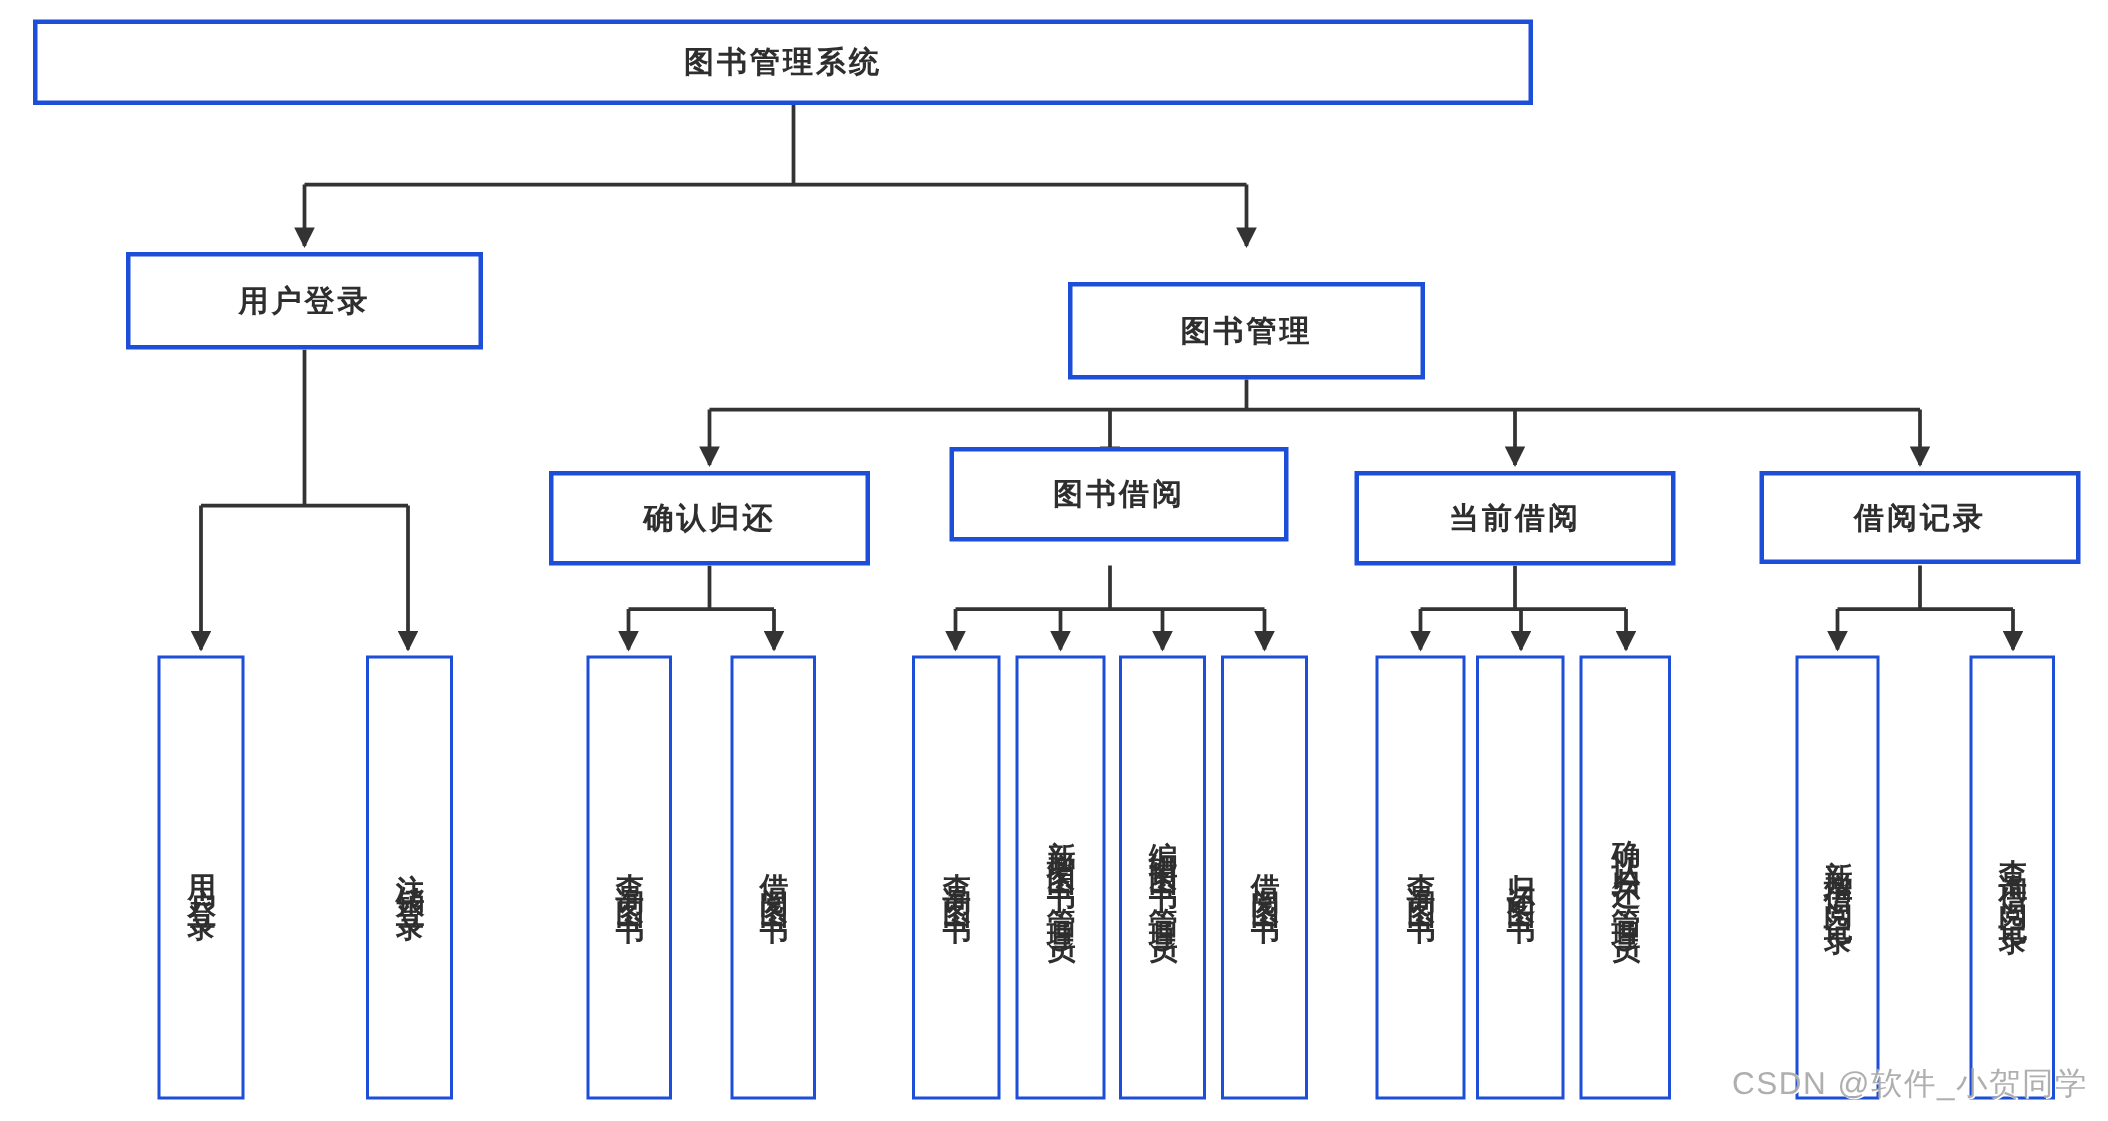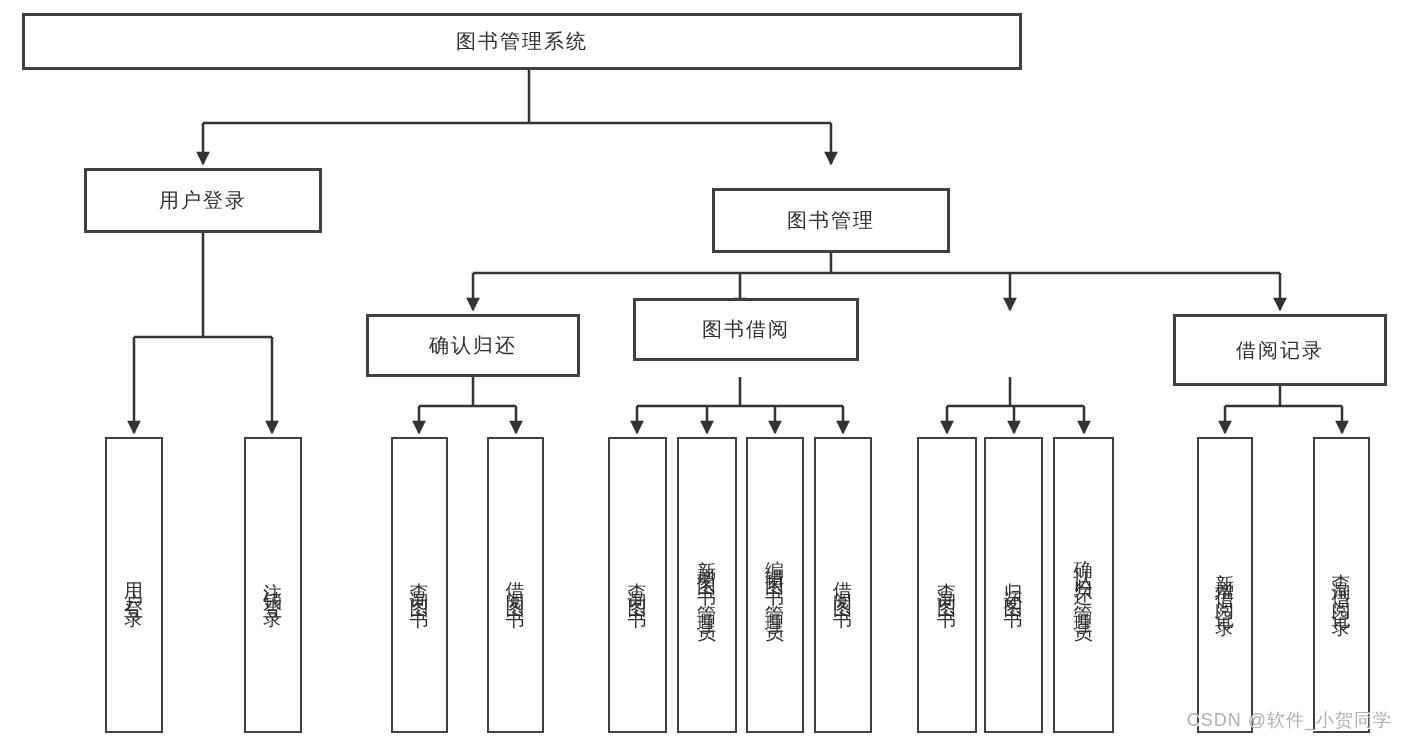--- a/index.html
+++ b/index.html
@@ -8,44 +8,45 @@
   .canvas {
     position: relative;
     width: 1405px;
     height: 747px;
     background: #ffffff;
     overflow: hidden;
   }
   svg.connectors { position:absolute; left:0; top:0; width:1405px; height:747px; }
   .box {
     position: absolute;
-    border: 3px solid #404040;
+    border: 3px solid #1d4ed8;
     background: #ffffff;
     display: flex;
     align-items: center;
     justify-content: center;
     font-size: 20px;
     color: #2e2e2e;
     letter-spacing: 2px;
     z-index: 2;
+    font-weight: bold;
   }
   .leaf { border-width: 2px; }
   .vtext {
     writing-mode: vertical-rl;
     text-orientation: mixed;
     font-size: 19px;
     letter-spacing: 9px;
     color: #2e2e2e;
     line-height: 1;
   }
   .watermark {
     position: absolute;
     top: 708px;
     right: 13px;
-    font-size: 18px;
+    font-size: 21px;
     color: rgba(168,168,168,0.92);
     text-shadow: 1px 1px 0 #ffffff;
     letter-spacing: 1px;
     z-index: 5;
   }
 </style>
 </head>
 <body>
 
 <div class="canvas">
@@ -122,21 +123,24 @@
   <div class="box" style="left:712px; top:168px; width:238px; height:65px;margin-top:20px;">
     <span>图书管理</span>
   </div>
 
   <div class="box" style="left:366px; top:314px; width:214px; height:63px;">
     <span>确认归还</span>
   </div>
   <div class="box" style="left:633px; top:298px; width:226px; height:63px;">
     <span>图书借阅</span>
   </div>
-  <div class="box" style="left:1173px; top:314px; width:214px; height:72px;">
+  <div class="box" style="left:903px; top:314px; width:214px; height:63px;">
+    <span>当前借阅</span>
+  </div>
+  <div class="box" style="left:1173px; top:314px; width:214px; height:62px;">
     <span>借阅记录</span>
   </div>
 
   <div class="box leaf" style="left:105px; top:437px; width:58px; height:296px;">
     <span class="vtext">用户登录</span>
   </div>
   <div class="box leaf" style="left:244px; top:437px; width:58px; height:296px;">
     <span class="vtext">注销登录</span>
   </div>
 

